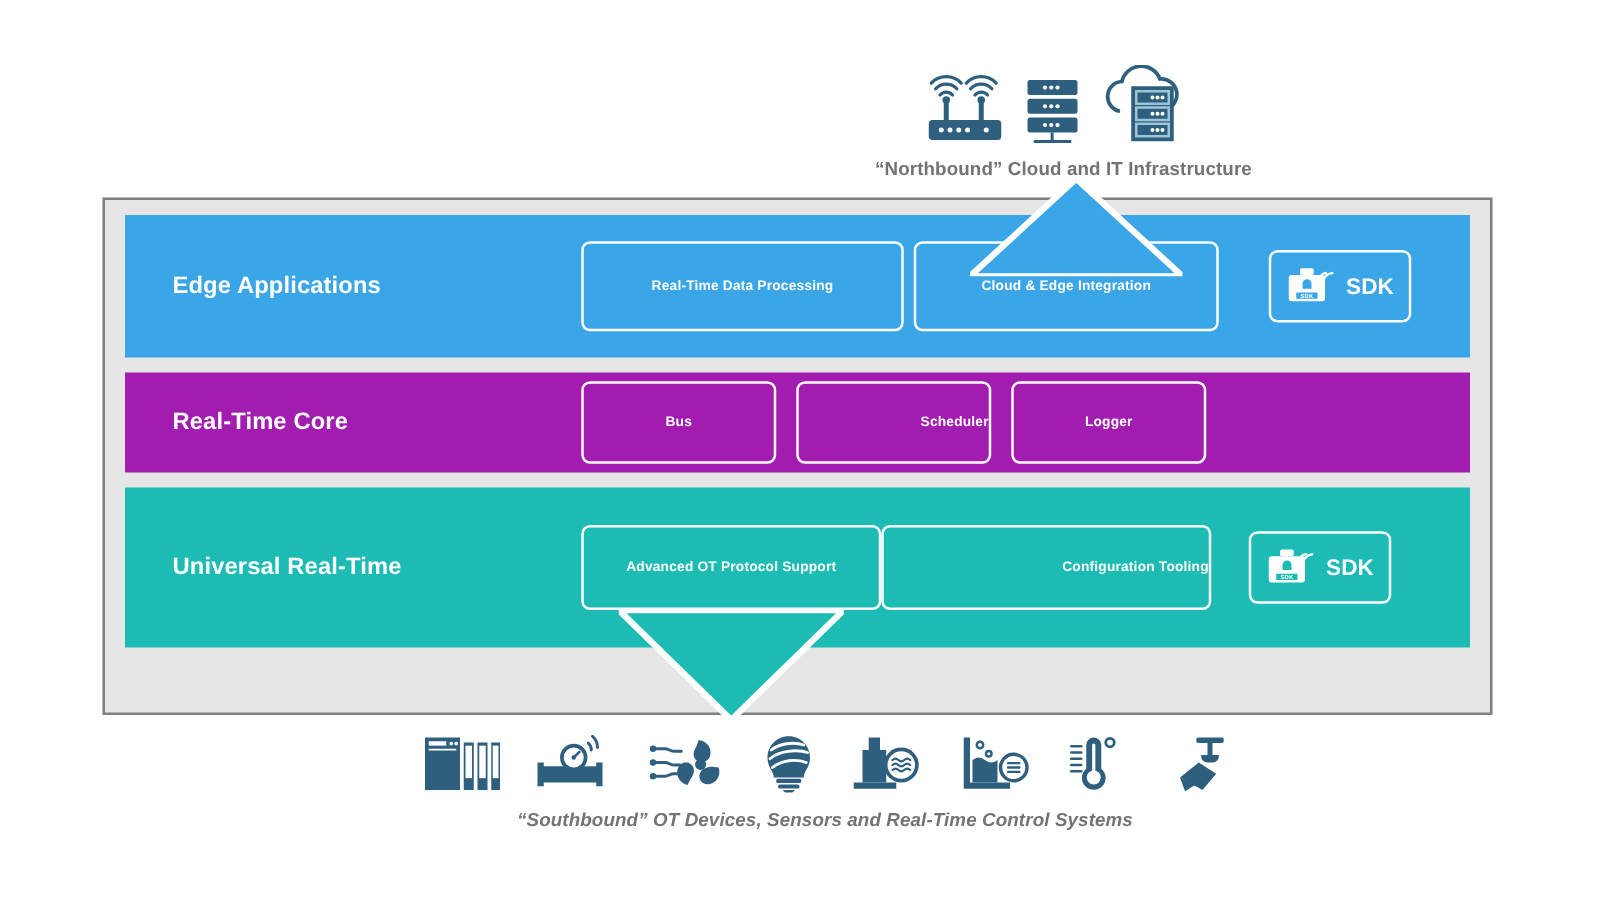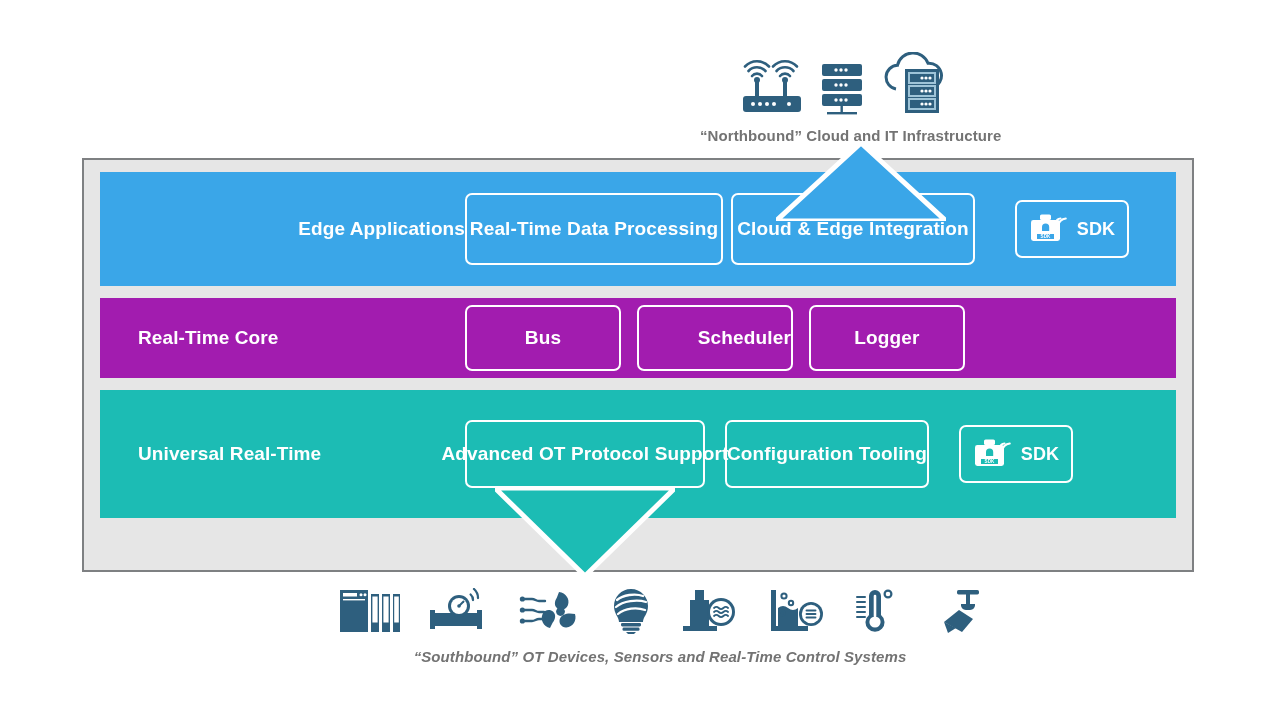--- a/index.html
+++ b/index.html
@@ -23,52 +23,52 @@
   
   #frame {
     position: absolute; left: 82px; top: 158px;
     width: 1112px; height: 414px;
     background: #e6e6e6;
     border: 2px solid #7e8082;
     padding: 12px 16px;
   }
   .layer { position: relative; width: 100%; color: #fff; }
   .layer-inner { display: flex; align-items: center; height: 100%; }
-  #layer-edge   { height: 114px; background: #3aa6e8; text-align: right; }
+  #layer-edge   { height: 114px; background: #3aa6e8; }
   #layer-core   { height: 80px; background: #a21caf; margin-top: 12px; }
   #layer-device { height: 128px; background: #1cbcb4; margin-top: 12px; }
 
   .layer-title {
     flex: 0 0 365px;
     padding-left: 38px;
     font-size: 19px; font-weight: bold; line-height: 1.18;
     letter-spacing: .1px;
   }
   .boxes { flex: 1; display: flex; align-items: center; }
 
   .box {
     position: relative;
     border: 2.5px solid #ffffff;
     border-radius: 7px;
     display: flex; align-items: center; justify-content: center;
-    font-size: 19px; font-weight: bold; color: #ffffff;
+    font-size: 11px; font-weight: bold; color: #ffffff;
     letter-spacing: .15px; white-space: nowrap;
   }
   
   #box-rtdp  { width: 258px; height: 72px; margin-left: 0px; }
   #box-cei   { width: 244px; height: 72px; margin-left: 8px; }
   #box-sdk-1 { width: 114px; height: 58px; margin-left: 40px; gap: 8px; font-size: 18px; }
   
   #box-bus     { width: 156px; height: 66px; margin-left: 0px; }
   #box-sched   { width: 156px; height: 66px; margin-left: 16px; justify-content: flex-end; }
   #box-thread  { width: 156px; height: 66px; margin-left: 16px; }
   #box-logger  { width: 156px; height: 66px; margin-left: 16px; }
   
   #box-aotps { width: 240px; height: 68px; margin-left: 0px; }
-  #box-cfg   { width: 204px; height: 68px; margin-left: 20px; }
+  #box-cfg   { width: 264px; height: 68px; margin-left: 0; justify-content: flex-end; }
   #box-sdk-2 { width: 114px; height: 58px; margin-left: 30px; gap: 8px; font-size: 18px; }
 
   .sdk-label { font-weight: bold; }
 
   
   .tail { position: absolute; pointer-events: none; }
   #tail-up   { left: 776px; top: 143px;  width: 170px; height: 78px; z-index: 5; }
   #tail-down { left: 495px; top: 488px;  width: 180px; height: 88px; z-index: 5; }
 
   

